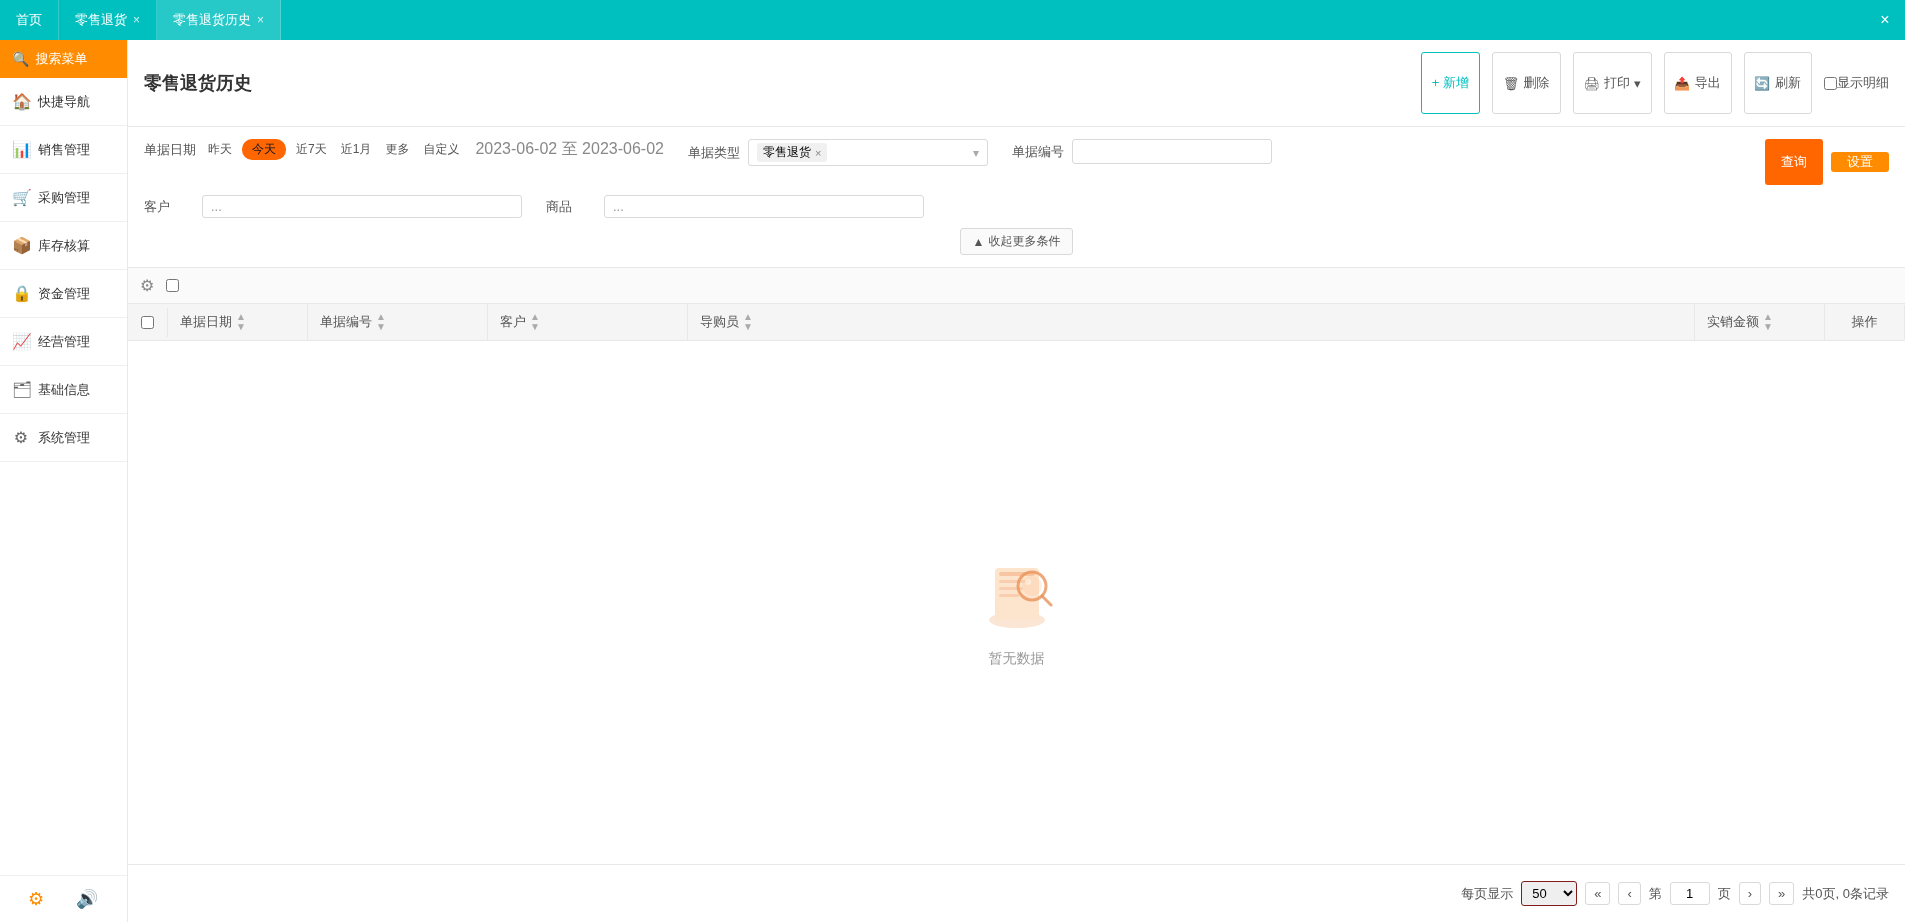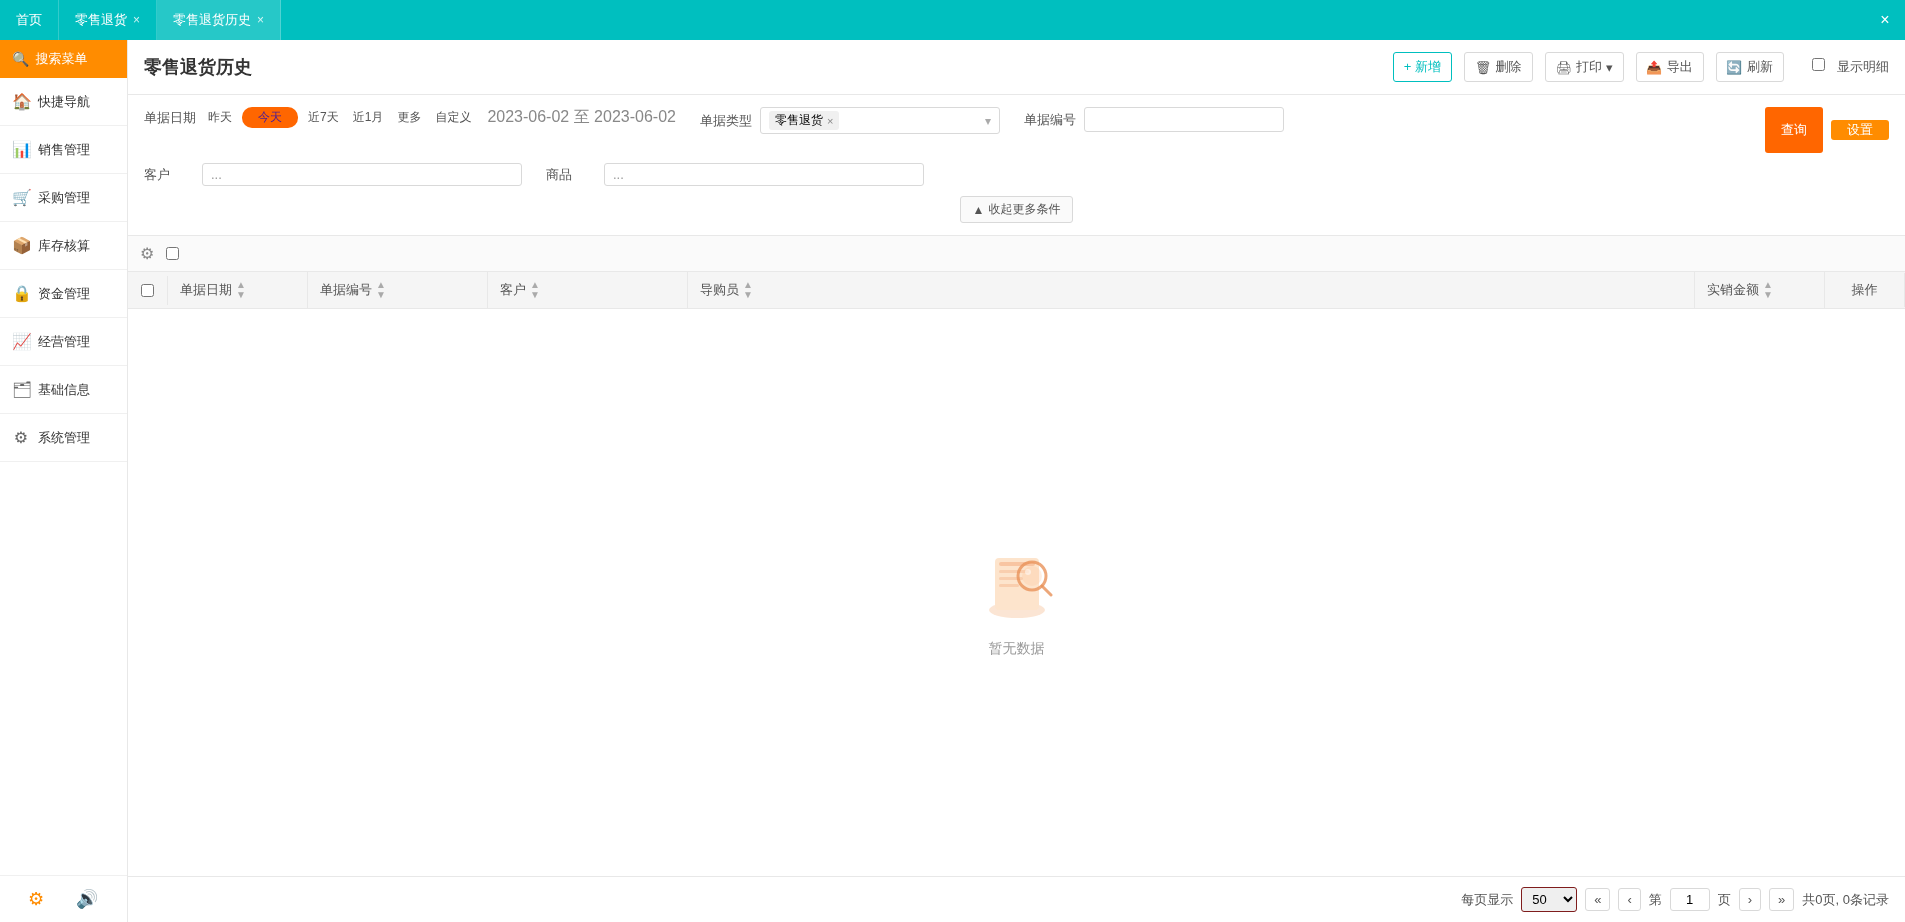--- a/index.html
+++ b/index.html
@@ -71,51 +71,51 @@
     
     .page-header {
       display: flex; align-items: center; justify-content: space-between;
       padding: 12px 16px; background: #fff; border-bottom: 1px solid #e8e8e8;
       flex-shrink: 0;
     }
     .page-title { font-size: 18px; font-weight: bold; color: #333; }
     .header-actions { display: flex; align-items: center; gap: 12px; }
     .header-actions .action-btn {
       display: flex; align-items: center; gap: 4px;
-      padding: 5px 10px; border: 1px solid #d9d9d9;
+      padding: 21px 10px; border: 1px solid #d9d9d9;
       background: #fff; border-radius: 3px; cursor: pointer;
       font-size: 13px; color: #555;
     }
     .btn-new { color: #00bfbf !important; border-color: #00bfbf !important; }
     .btn-query {
       background: #ff6600 !important; color: #fff !important;
       border: none !important; padding: 14px 16px !important;
       border-radius: 3px; font-size: 13px; cursor: pointer;
     }
     .btn-settings {
       background: #ff8c00 !important; color: #fff !important;
       border: none !important; padding: 1px 16px !important;
       border-radius: 3px; font-size: 13px; cursor: pointer;
     }
-    .display-detail { display: flex; align-items: flex-start; gap: 12px; font-size: 13px; color: #555; margin-left: 16px; }
+    .display-detail { display: flex; align-items: center; gap: 0; font-size: 13px; color: #555; }
     .display-detail input[type=checkbox] { cursor: pointer; }
 
     
     .filter-area {
       background: #fff; padding: 12px 16px; border-bottom: 1px solid #e8e8e8; flex-shrink: 0;
     }
     .filter-row { display: flex; align-items: flex-start; gap: 24px; margin-bottom: 10px; }
     .filter-item { display: flex; align-items: center; gap: 8px; font-size: 13px; }
     .filter-label { color: #555; white-space: nowrap; min-width: 50px; }
     .filter-date-options { display: flex; align-items: center; gap: 6px; }
     .date-opt {
       font-size: 12px; color: #555; cursor: pointer; padding: 2px 4px; border-radius: 2px; text-align: right;
     }
     .date-opt.active {
-      background: #ff6600; color: #4c1d95; border-radius: 10px; padding: 2px 16px;
+      background: #ff6600; color: #0f172a; border-radius: 10px; padding: 2px 10px;
     }
     .date-range { font-size: 16px; color: #888; margin-left: 4px; }
     .filter-tag-input {
       display: flex; align-items: center; border: 1px solid #d9d9d9; border-radius: 3px;
       padding: 3px 8px; min-width: 240px; gap: 6px; background: #fff; cursor: text;
     }
     .filter-tag {
       display: flex; align-items: center; background: #f0f0f0; border-radius: 3px;
       padding: 1px 6px; font-size: 12px; gap: 4px;
     }
@@ -164,21 +164,21 @@
     
     .empty-state {
       flex: 1; display: flex; flex-direction: column; align-items: center; justify-content: center;
       gap: 12px;
     }
     .empty-text { font-size: 14px; color: #999; }
 
     
     .pagination {
       display: flex; align-items: center; justify-content: flex-end;
-      padding: 10px 16px; border-top: 1px solid #e8e8e8; background: #fff; gap: 8px;
+      padding: 16px 16px; border-top: 1px solid #e8e8e8; background: #fff; gap: 8px;
       font-size: 13px; color: #555; flex-shrink: 0;
     }
     .page-size-select {
       border: 1px solid #7f1d1d; border-radius: 3px; padding: 3px 6px;
       font-size: 13px; cursor: pointer;
     }
     .page-nav-btn {
       border: 1px solid #d9d9d9; border-radius: 3px; padding: 3px 8px;
       background: #fff; cursor: pointer; font-size: 13px; color: #555;
     }

